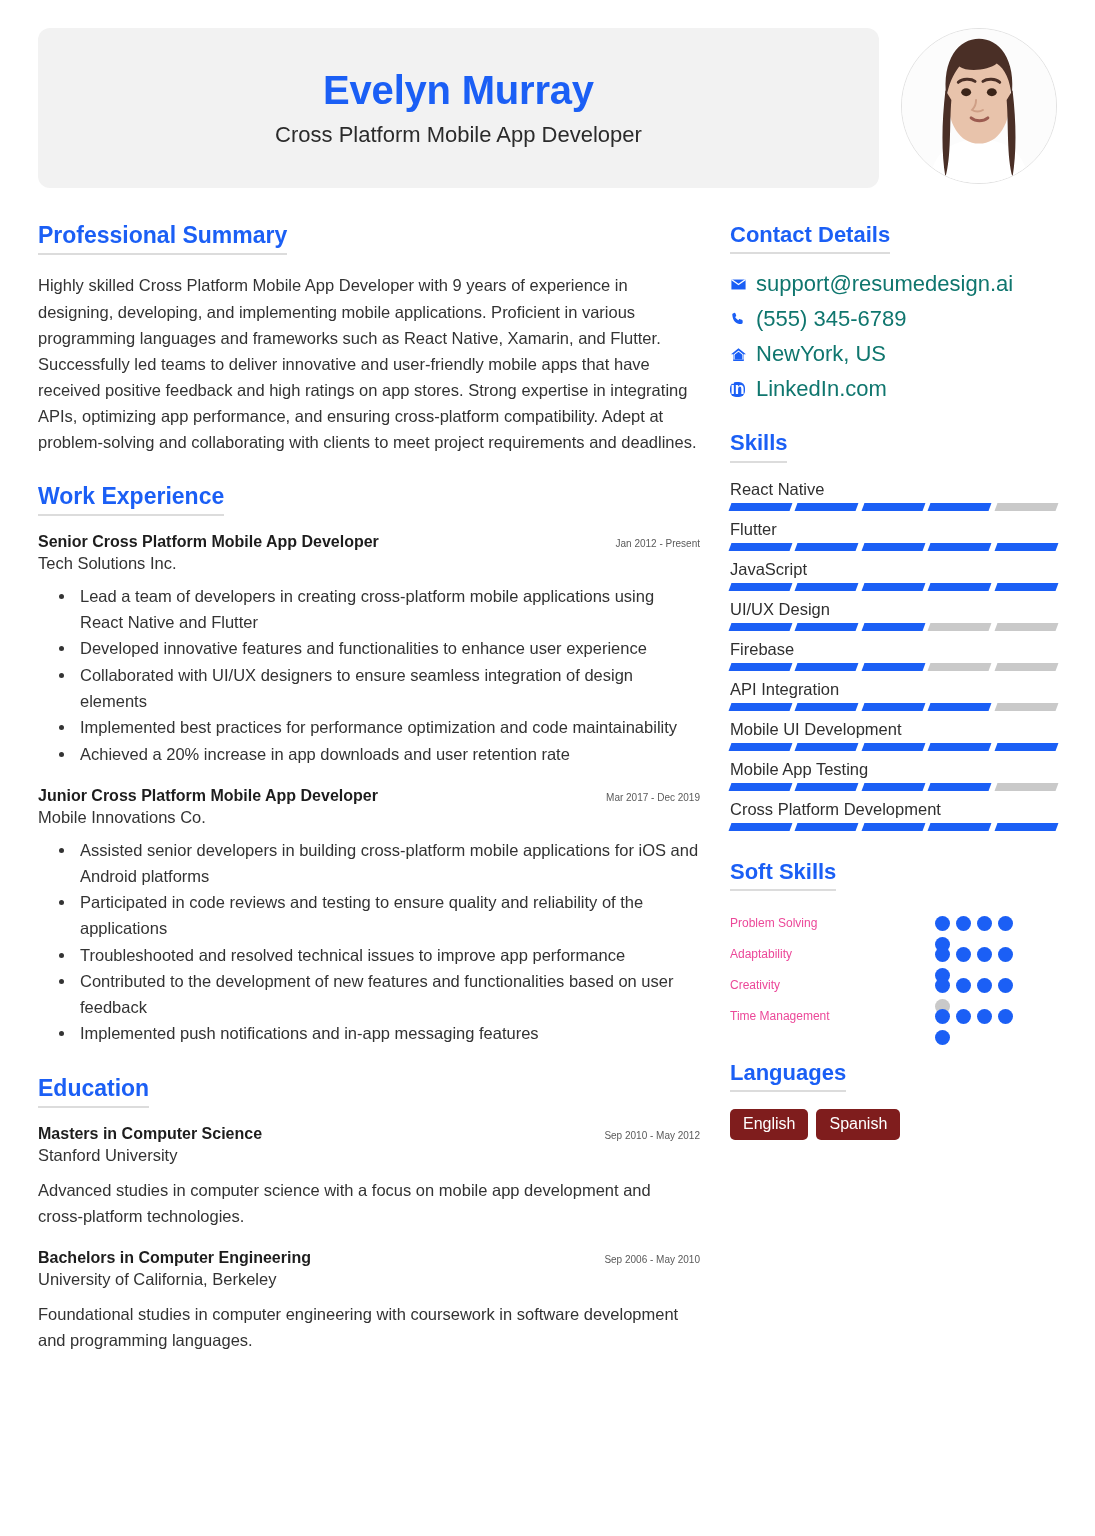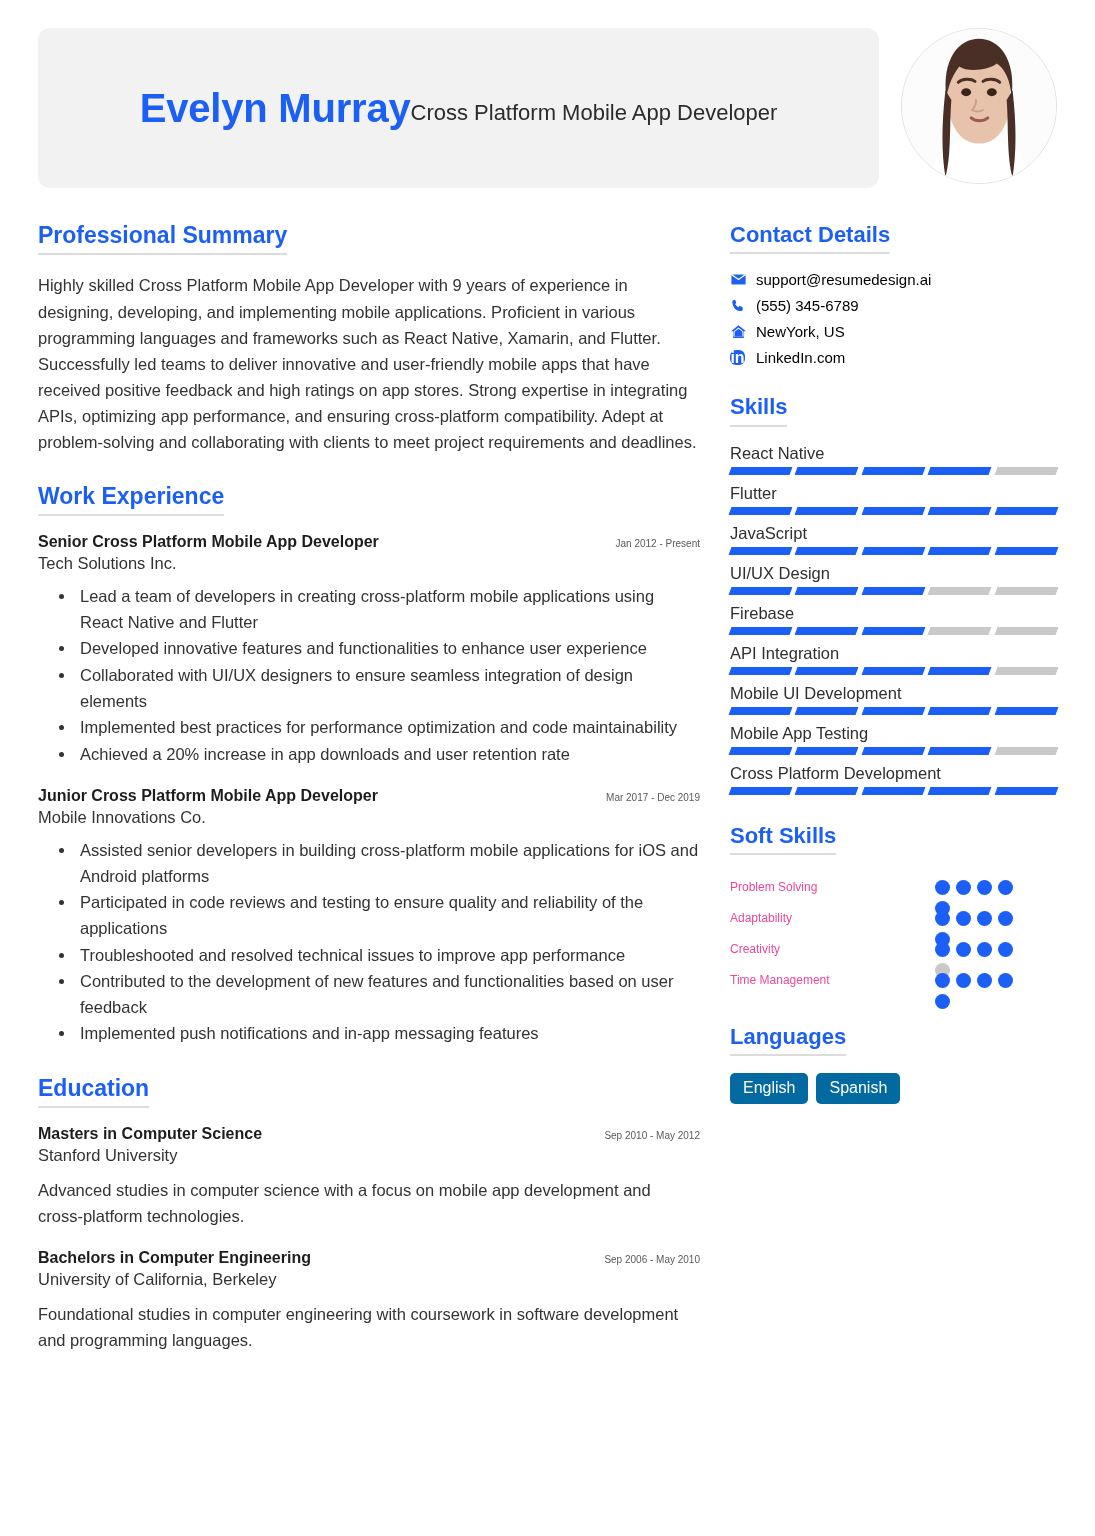--- a/index.html
+++ b/index.html
@@ -25,21 +25,21 @@
     display: flex;
     align-items: flex-start;
     padding: 28px 38px 0 38px;
   }
   .header-band {
     flex: 1;
     background: #f2f2f2;
     border-radius: 12px;
     height: 160px;
     display: flex;
-    flex-direction: row;
+    flex-direction: column;
     align-items: center;
     justify-content: center;
     margin-right: 22px;
   }
   .name {
     font-size: 40px;
     font-weight: bold;
     color: #1b5ff5;
     letter-spacing: -0.2px;
     line-height: 1.1;
@@ -143,22 +143,22 @@
   }
   .contact-ico {
     width: 26px;
     flex: 0 0 26px;
     display: flex;
     align-items: center;
     justify-content: flex-start;
     color: #1b5ff5;
   }
   .contact-txt {
-    font-size: 15px;
-    color: #000000;
+    font-size: 22px;
+    color: #0f766e;
   }
   .li-box {
     width: 15px; height: 15px;
     background: #1b5ff5;
     border-radius: 6px;
     color: #fff;
     font-size: 16px;
     font-weight: bold;
     display: flex;
     align-items: center;
@@ -210,21 +210,21 @@
     width: 15px; height: 15px;
     border-radius: 50%;
     background: #c9c9c9;
     flex: 0 0 15px;
   }
   .dot.on { background: #1b5ff5; }
 
   
   .lang-wrap { display: flex; gap: 8px; flex-wrap: wrap; }
   .lang-chip {
-    background: #0369a1;
+    background: #7f1d1d;
     color: #ffffff;
     font-size: 16px;
     padding: 6px 13px 7px 13px;
     border-radius: 5px;
     line-height: 1.1;
   }
 </style>
 </head>
 <body>
 

